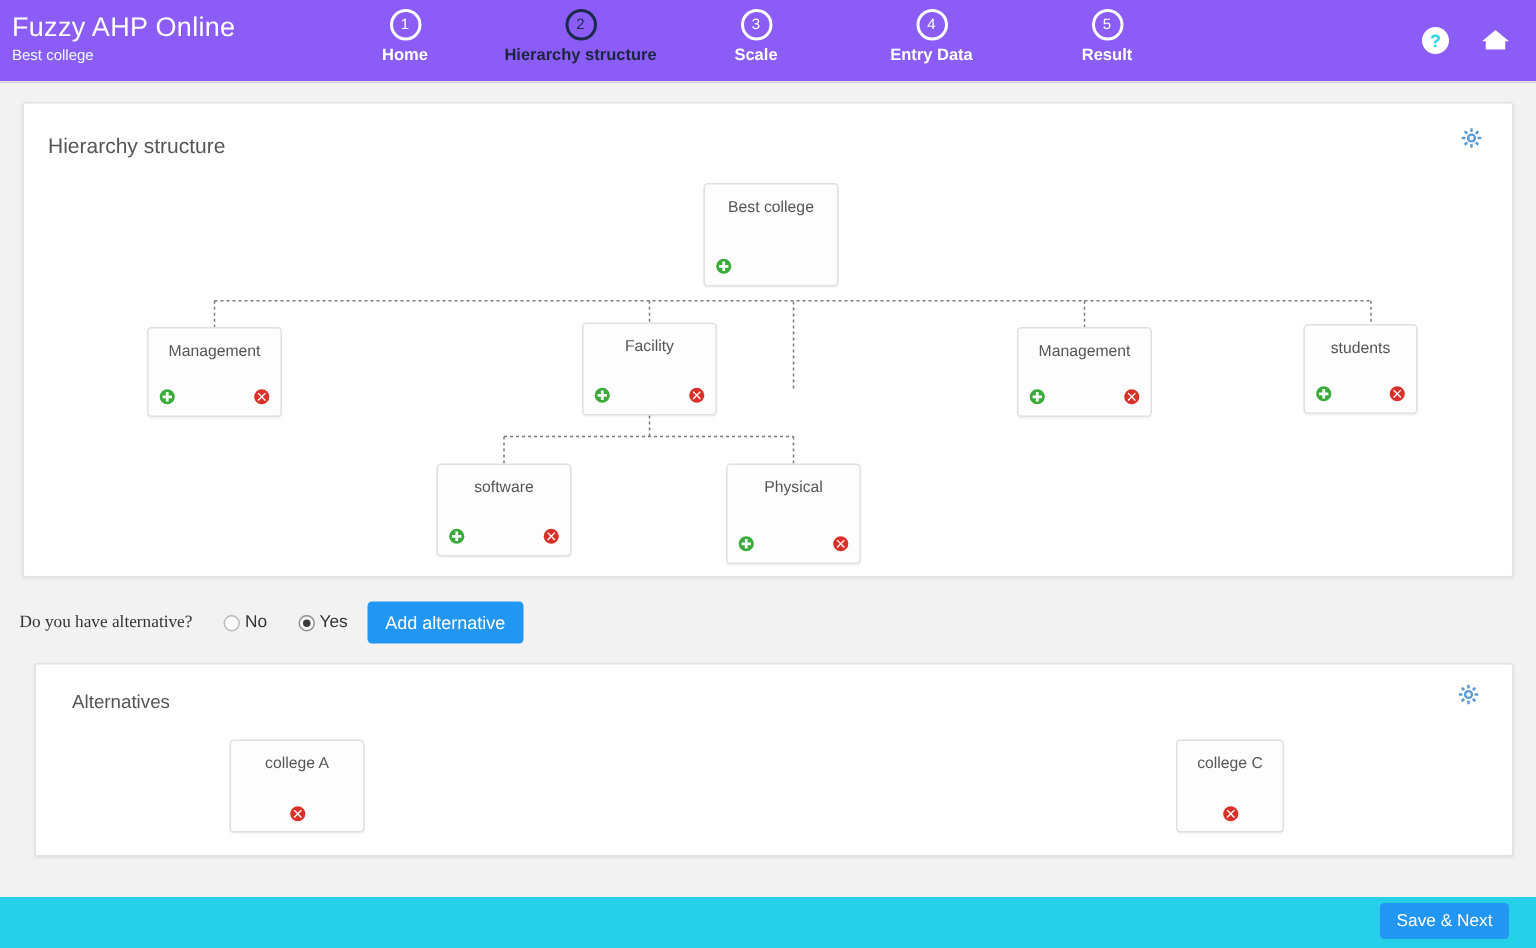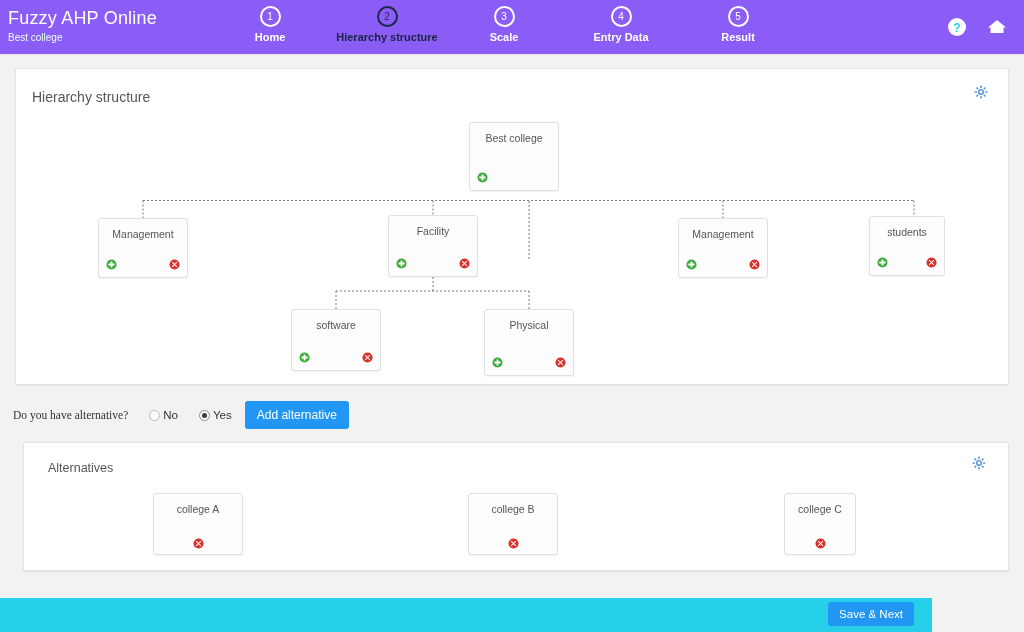--- a/index.html
+++ b/index.html
@@ -115,21 +115,21 @@
   }
   .radio-lbl { font-size:11.5px; color:#333333; margin-left:3px; }
   .btn-add {
     margin-left:13px; background:#2196f3; border:none; border-radius:3px;
     color:#ffffff; font-size:12px; font-family:"Liberation Sans", sans-serif;
     padding:7px 12px; cursor:pointer;
   }
 
   
   .footer {
-    position:absolute; left:0; bottom:0; width:932px; height:34px;
+    position:absolute; left:0; bottom:0; width:1024px; height:34px;
     background:#25d0e8;
   }
   .btn-save {
     position:absolute; right:18px; top:4px;
     background:#2196f3; border:none; border-radius:3px;
     color:#ffffff; font-size:11.5px; font-family:"Liberation Sans", sans-serif;
     padding:6px 11px; cursor:pointer;
   }
 </style>
 </head>
@@ -376,29 +376,20 @@
   <div class="node" style="left:129px; top:50px; width:90px; height:62px;">
     <div class="nlabel">college A</div>
     <span class="act del-center">
       <svg width="11" height="11" viewBox="0 0 12 12">
           <circle cx="6" cy="6" r="5.5" fill="#d9302a"></circle>
           <path d="M3.7 3.0 L6 5.3 L8.3 3.0 L9 3.7 L6.7 6 L9 8.3 L8.3 9 L6 6.7 L3.7 9 L3.0 8.3 L5.3 6 L3.0 3.7 Z" fill="#ffffff"></path>
         </svg>
     </span>
   </div>
 
-  <div class="node" style="left:444px; top:50px; width:90px; height:62px;">
-    <div class="nlabel">college B</div>
-    <span class="act del-center">
-      <svg width="11" height="11" viewBox="0 0 12 12">
-          <circle cx="6" cy="6" r="5.5" fill="#d9302a"></circle>
-          <path d="M3.7 3.0 L6 5.3 L8.3 3.0 L9 3.7 L6.7 6 L9 8.3 L8.3 9 L6 6.7 L3.7 9 L3.0 8.3 L5.3 6 L3.0 3.7 Z" fill="#ffffff"></path>
-        </svg>
-    </span>
-  </div>
 
   <div class="node" style="left:760px; top:50px; width:72px; height:62px;">
     <div class="nlabel">college C</div>
     <span class="act del-center">
       <svg width="11" height="11" viewBox="0 0 12 12">
           <circle cx="6" cy="6" r="5.5" fill="#d9302a"></circle>
           <path d="M3.7 3.0 L6 5.3 L8.3 3.0 L9 3.7 L6.7 6 L9 8.3 L8.3 9 L6 6.7 L3.7 9 L3.0 8.3 L5.3 6 L3.0 3.7 Z" fill="#ffffff"></path>
         </svg>
     </span>
   </div>

